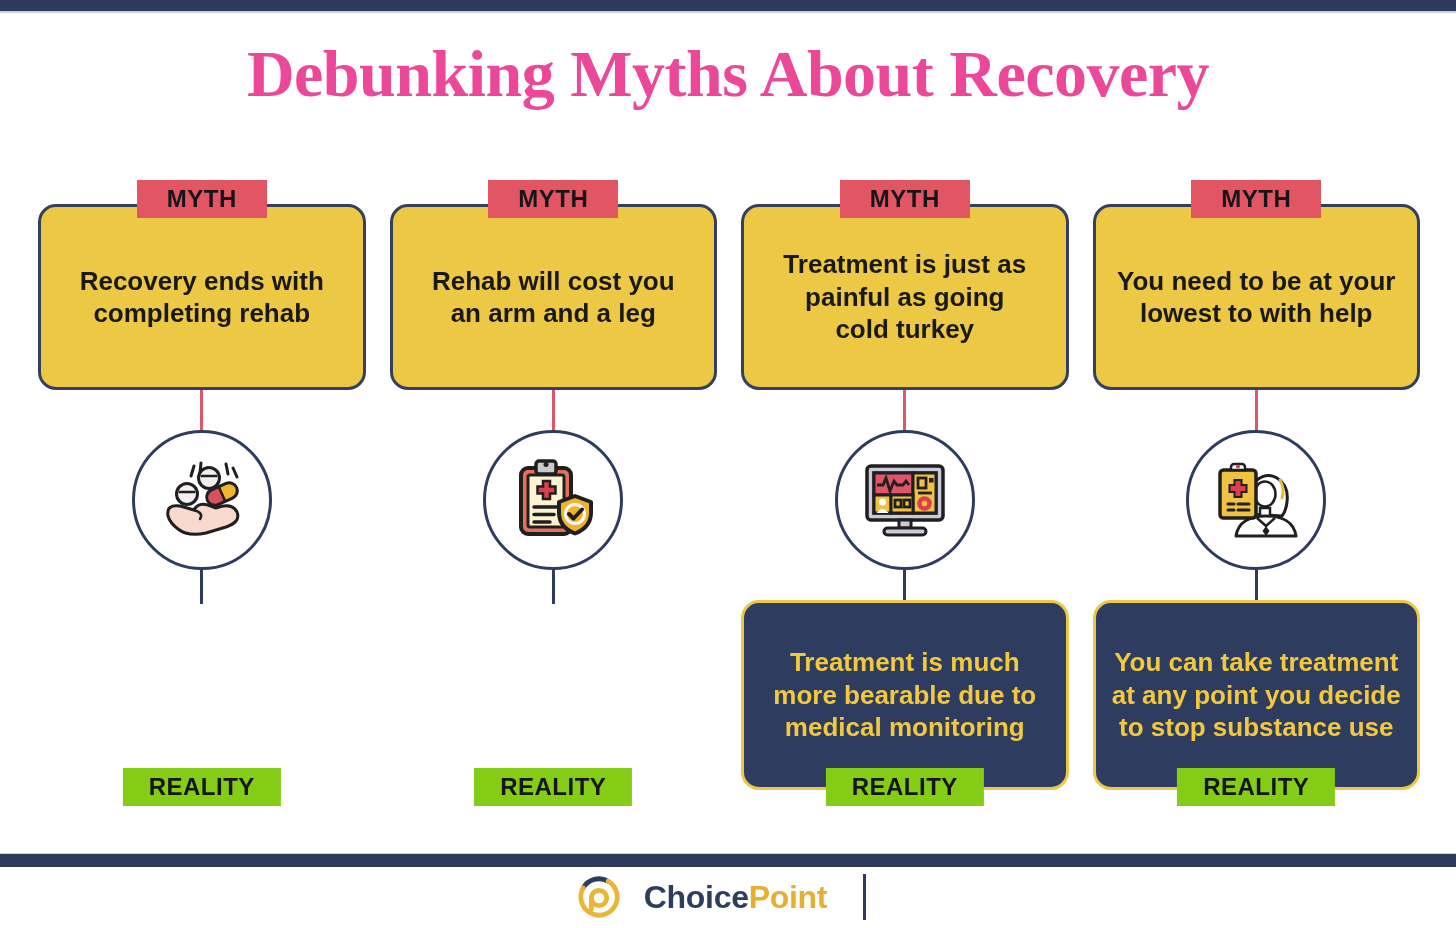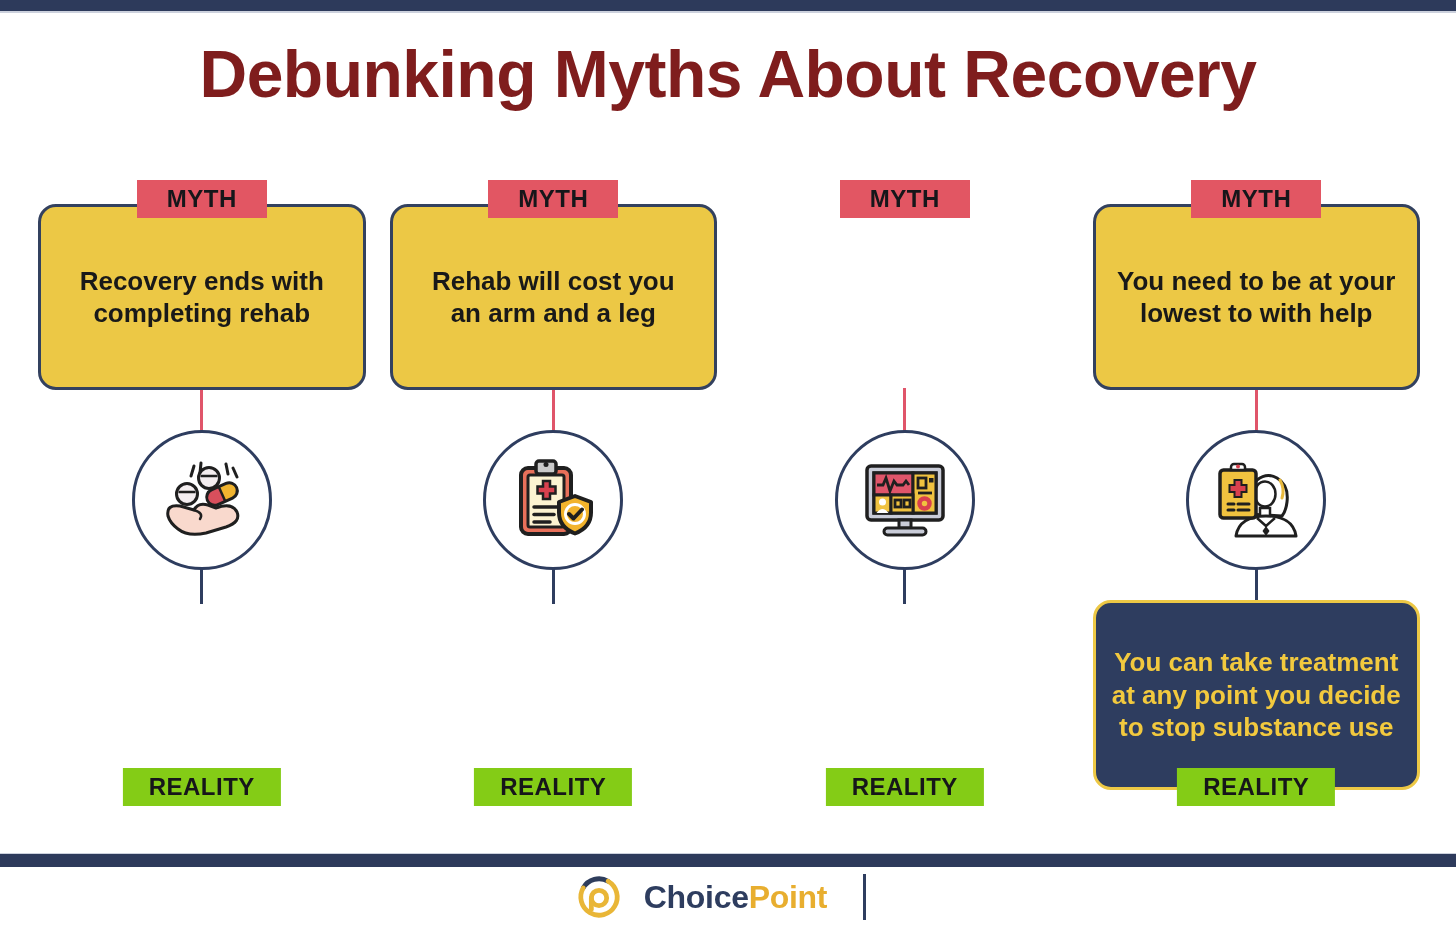--- a/index.html
+++ b/index.html
@@ -12,21 +12,22 @@
   .canvas { position: relative; width: 1456px; height: 928px; overflow: hidden; background:#fff; }
 
   .top-bar {
     position: absolute; top: 0; left: 0; width: 100%; height: 13px;
     background: #2d3a5b; border-bottom: 2px solid #ccd1dd;
   }
   .title {
     position: absolute; top: 36px; left: 0; width: 100%;
     margin: 0; text-align: center;
     font-size: 66px; font-weight: bold; letter-spacing: -0.5px;
-    color: #7f1d1d;
+    color: #ec4899;
+    font-family: Liberation Serif, serif;
   }
 
   .columns {
     position: absolute; top: 180px; left: 38px; width: 1382px;
     display: flex; gap: 24px; justify-content: flex-end;
   }
   .column { position: relative; flex: 1; height: 630px; }
 
   .myth-badge {
     position: absolute; top: 0; left: 50%; transform: translateX(-50%);
@@ -159,20 +160,25 @@
           <circle cx="70" cy="62" r="9.5" fill="none" stroke="#ffffff" stroke-width="3"></circle>
           <path d="M64 62 l4.5 4.5 l8.5 -9" fill="none" stroke="#1f1f1f" stroke-width="4" stroke-linecap="round" stroke-linejoin="round"></path>
         </svg>
       </div>
       <div class="connector connector-bottom"></div>
       <div class="reality-badge"><span>REALITY</span></div>
     </section>
 
     <section class="column">
       <div class="myth-badge"><span>MYTH</span></div>
+      <div class="myth-box">
+        <p class="myth-text">Treatment is just as
+painful as going
+cold turkey</p>
+      </div>
       <div class="connector connector-top"></div>
       <div class="icon-circle">
         <svg viewBox="0 0 96 96">
           <rect x="10" y="14" width="76" height="54" rx="4" fill="#c9ccd8" stroke="#1f1f1f" stroke-width="3.5"></rect>
           <rect x="17" y="21" width="62" height="40" fill="#ffffff" stroke="#1f1f1f" stroke-width="3.5"></rect>
           <rect x="17" y="21" width="39" height="22" fill="#e0556a" stroke="#1f1f1f" stroke-width="3"></rect>
           <polyline points="20,33 26,33 29,26 33,39 37,29 40,33 46,33 49,29 52,33" fill="none" stroke="#1f1f1f" stroke-width="2.8"></polyline>
           <rect x="56" y="21" width="23" height="40" fill="#f0c23f" stroke="#1f1f1f" stroke-width="3"></rect>
           <rect x="61" y="26" width="8" height="10" fill="none" stroke="#1f1f1f" stroke-width="2.8"></rect>
           <rect x="72" y="26" width="4.5" height="4.5" fill="#1f1f1f"></rect>
@@ -182,20 +188,25 @@
           <circle cx="25.5" cy="50" r="3.5" fill="#ffffff"></circle>
           <path d="M19.5 61 q6 -8 12 0 z" fill="#ffffff"></path>
           <rect x="34" y="43" width="22" height="18" fill="#f0c23f" stroke="#1f1f1f" stroke-width="3"></rect>
           <rect x="38" y="48" width="6" height="7" fill="none" stroke="#1f1f1f" stroke-width="2.8"></rect>
           <rect x="47" y="48" width="6" height="7" fill="none" stroke="#1f1f1f" stroke-width="2.8"></rect>
           <rect x="42" y="68" width="12" height="8" fill="#c9ccd8" stroke="#1f1f1f" stroke-width="3"></rect>
           <rect x="27" y="76" width="42" height="7" rx="3.5" fill="#c9ccd8" stroke="#1f1f1f" stroke-width="3"></rect>
         </svg>
       </div>
       <div class="connector connector-bottom"></div>
+      <div class="reality-box">
+        <p class="reality-text">Treatment is much
+more bearable due to
+medical monitoring</p>
+      </div>
       <div class="reality-badge"><span>REALITY</span></div>
     </section>
 
     <section class="column">
       <div class="myth-badge"><span>MYTH</span></div>
       <div class="myth-box">
         <p class="myth-text">You need to be at your
 lowest to with help</p>
       </div>
       <div class="connector connector-top"></div>

